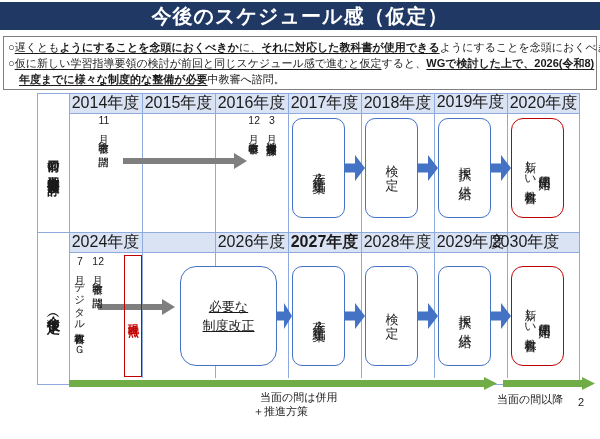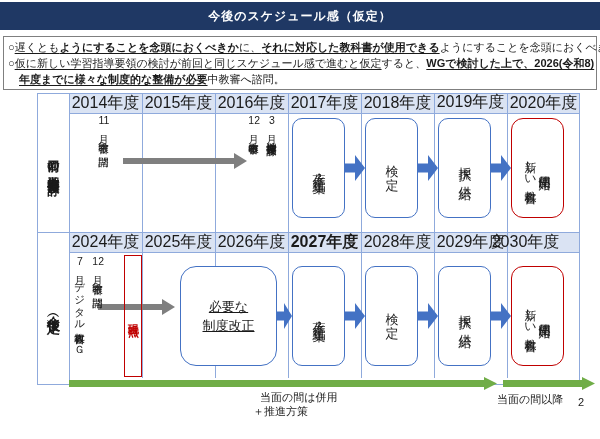--- a/index.html
+++ b/index.html
@@ -2,21 +2,21 @@
 <html lang="ja"><head>
 <meta charset="utf-8">
 <style>
   html,body{margin:0;padding:0;background:#fff;}
   #slide{
     position:relative;width:600px;height:439px;background:#ffffff;overflow:hidden;
     font-family:"Liberation Sans",sans-serif;color:#1a1a1a;
   }
   
   #titlebar{position:absolute;left:0;top:2px;width:600px;height:28px;background:#1f3864;
-    color:#ffffff;font-size:12px;font-weight:bold;text-align:center;line-height:28px;letter-spacing:1px;}
+    color:#ffffff;font-size:20px;font-weight:bold;text-align:center;line-height:28px;letter-spacing:1px;}
   
   #bulletbox{position:absolute;left:3px;top:36px;width:594px;height:54px;box-sizing:border-box;
     border:1.5px solid #7f7f7f;background:#fff;padding:2px 4px;font-size:11px;line-height:16px;white-space:nowrap;}
   .u{text-decoration:underline;text-underline-offset:2px;}
   .bold{font-weight:bold;}
   .indent{padding-left:11px;}
   
   .abs{position:absolute;}
   #grid-outline{left:37px;top:93px;width:543px;height:292px;border:1px solid #8faadc;box-sizing:border-box;}
   .hdr-bg{background:#dae3f3;height:20px;width:511px;left:69px;}
@@ -83,21 +83,20 @@
 
   <div class="abs year-cell" style="left:69px;top:93px;">2014年度</div>
   <div class="abs year-cell" style="left:142px;top:93px;">2015年度</div>
   <div class="abs year-cell" style="left:215px;top:93px;">2016年度</div>
   <div class="abs year-cell" style="left:288px;top:93px;">2017年度</div>
   <div class="abs year-cell" style="left:361px;top:93px;">2018年度</div>
   <div class="abs year-cell" style="left:434px;top:92px;">2019年度</div>
   <div class="abs year-cell" style="left:507px;top:93px;">2020年度</div>
 
   <div class="abs year-cell" style="left:69px;top:232px;">2024年度</div>
-  <div class="abs year-cell" style="left:142px;top:232px;">2025年度</div>
   <div class="abs year-cell" style="left:215px;top:232px;">2026年度</div>
   <div class="abs year-cell" style="left:288px;top:232px;font-weight:bold;">2027年度</div>
   <div class="abs year-cell" style="left:361px;top:232px;">2028年度</div>
   <div class="abs year-cell" style="left:434px;top:232px;">2029年度</div>
   <div class="abs year-cell" style="left:489px;top:232px;">2030年度</div>
 
   <div class="abs side-label" style="left:37px;top:93px;width:32px;height:139px;">
     <div class="vtext" style="font-size:12px;">前回の学習指導要領改訂</div>
   </div>
   <div class="abs side-label" style="left:37px;top:232px;width:32px;height:153px;">

